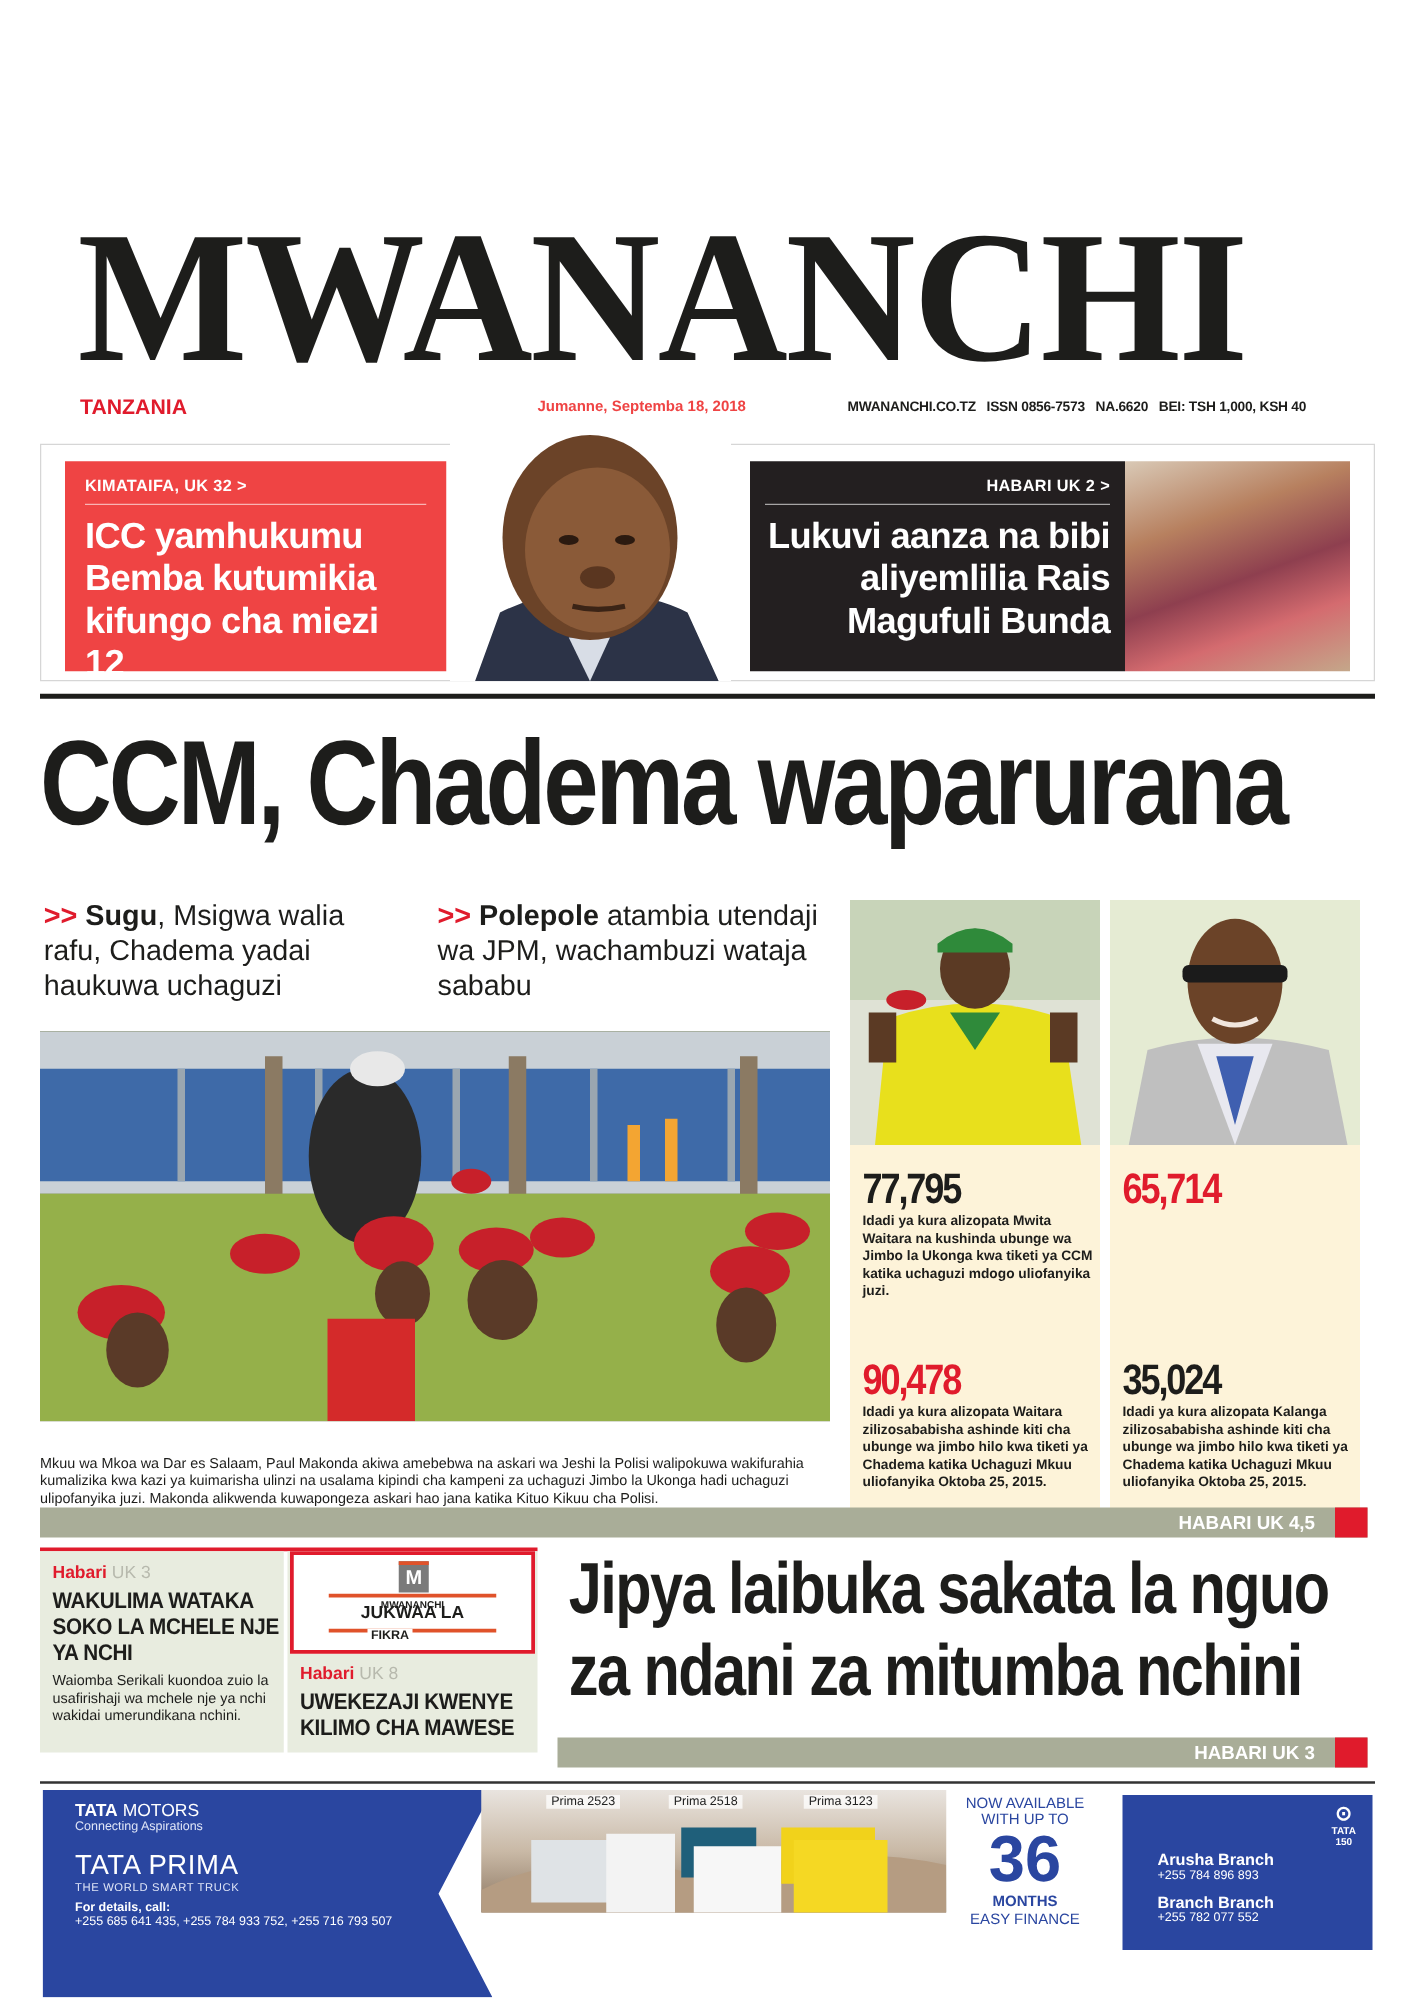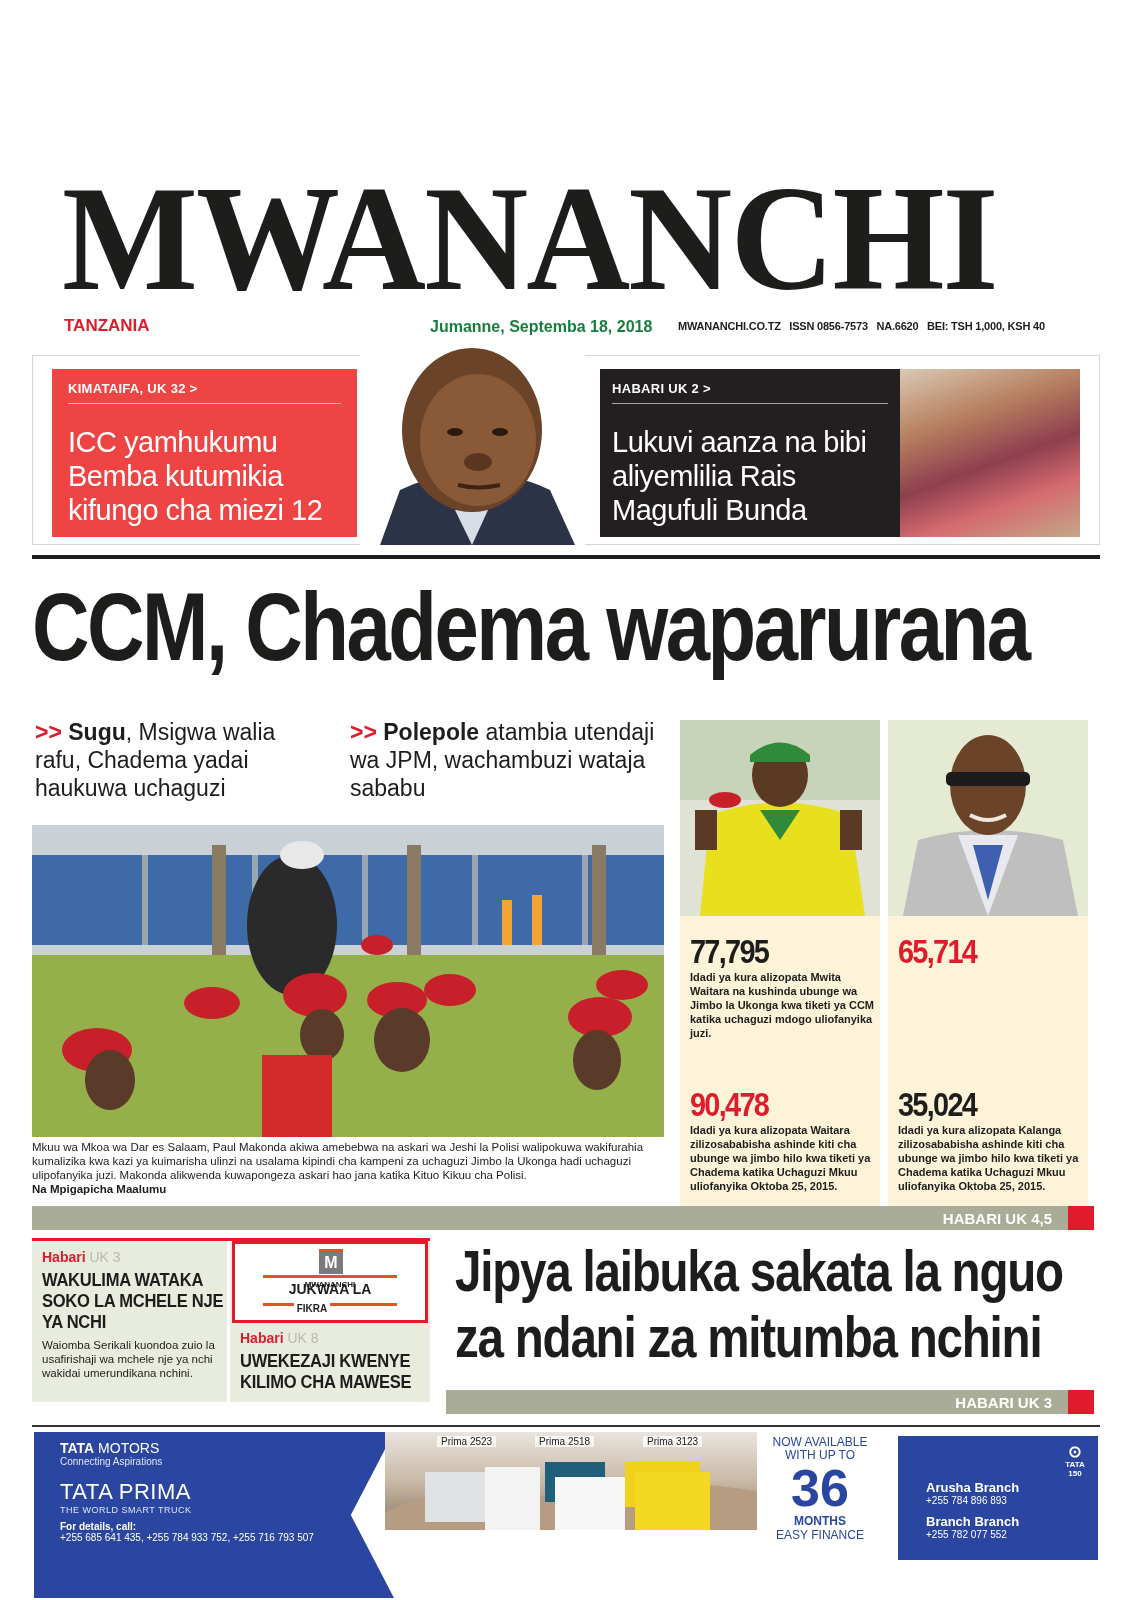--- a/index.html
+++ b/index.html
@@ -2,45 +2,45 @@
 <html><head>
 <meta charset="utf-8">
 <style>
   html, body { margin: 0; padding: 0; }
   body { width: 1131px; height: 1600px; background: #ffffff; position: relative; overflow: hidden; font-family: "Liberation Sans", sans-serif; color: #1d1d1b; }
   .abs { position: absolute; }
 
   
   .masthead { left: 62px; top: 168px; width: 1010px; height: 140px; font-family: "Liberation Serif", serif; font-weight: bold; font-size: 150px; line-height: 140px; letter-spacing: -2px; color: #1d1d1b; transform: scaleX(0.96); transform-origin: left top; white-space: nowrap; }
   .tanzania { left: 64px; top: 316px; font-weight: bold; font-size: 17px; color: #e01b2c; letter-spacing: 0px; }
-  .dateline { left: 430px; top: 318px; font-size: 16px; font-weight: bold; color: #15803d; white-space: nowrap; }
+  .dateline { left: 430px; top: 318px; font-size: 12px; font-weight: bold; color: #ef4444; white-space: nowrap; }
   .metaline { left: 678px; top: 320px; font-size: 11px; font-weight: bold; color: #1d1d1b; white-space: nowrap; letter-spacing: -0.2px; }
 
   
   .teaser-frame { left: 32px; top: 355px; width: 1068px; height: 190px; border: 1px solid #d6d6d6; box-sizing: border-box; }
   .teaser-red { left: 52px; top: 369px; width: 305px; height: 168px; background: #ef4444; color: #fff; box-sizing: border-box; padding: 12px 16px; }
-  .teaser-dark { left: 600px; top: 369px; width: 300px; height: 168px; background: #231f20; color: #fff; box-sizing: border-box; padding: 12px 12px; }
+  .teaser-dark { left: 600px; top: 369px; width: 300px; height: 168px; background: #231f20; color: #fff; box-sizing: border-box; padding: 12px 12px; text-align: right; }
   .kicker { font-size: 13px; font-weight: bold; letter-spacing: 0.3px; padding-bottom: 7px; border-bottom: 1px solid rgba(255,255,255,0.6); }
-  .teaser-head { font-size: 29px; font-weight: normal; line-height: 34px; margin-top: 21px; letter-spacing: -0.5px; }
+  .teaser-head { font-size: 29px; font-weight: bold; line-height: 34px; margin-top: 8px; letter-spacing: -0.5px; }
   .portrait { left: 360px; top: 340px; width: 225px; height: 205px; overflow: hidden; }
   .teaser-photo { left: 900px; top: 369px; width: 180px; height: 168px; background: linear-gradient(160deg, #d9c9b6 0%, #b7805f 30%, #8e3f4f 55%, #d46b6f 75%, #c4a78a 100%); }
 
   .rule-thick { left: 32px; top: 555px; width: 1068px; height: 4px; background: #1d1d1b; }
 
   
   .main-headline { left: 32px; top: 572px; width: 1070px; font-weight: bold; font-size: 96px; line-height: 110px; letter-spacing: -3px; transform: scaleX(0.83); transform-origin: left top; white-space: nowrap; color: #1d1d1b; }
 
   .sub { font-size: 23px; line-height: 28px; color: #1d1d1b; }
   .sub .arr { color: #e01b2c; font-weight: bold; }
   .sub b { font-weight: bold; }
   .sub1 { left: 35px; top: 718px; width: 290px; }
   .sub2 { left: 350px; top: 718px; width: 310px; }
 
   .main-photo { left: 32px; top: 825px; width: 632px; height: 312px; overflow: hidden; background: #6f7b52; }
-  .caption { left: 32px; top: 1140px; width: 640px; font-size: 11.5px; line-height: 14px; color: #1d1d1b; }
+  .caption { left: 32px; top: 1164px; width: 640px; font-size: 11.5px; line-height: 14px; color: #1d1d1b; }
   .caption .credit { font-weight: bold; }
 
   
   .stat-col { background: #fdf3d9; box-sizing: border-box; }
   .stat-col1 { left: 680px; top: 720px; width: 200px; height: 490px; }
   .stat-col2 { left: 888px; top: 720px; width: 200px; height: 490px; }
   .stat-photo1 { left: 680px; top: 720px; width: 200px; height: 196px; overflow: hidden; }
   .stat-photo2 { left: 888px; top: 720px; width: 200px; height: 196px; overflow: hidden; }
   .stat-num { font-weight: bold; font-size: 34px; letter-spacing: -2px; line-height: 38px; transform: scaleX(0.85); transform-origin: left top; }
   .stat-num.red { color: #e01b2c; }

